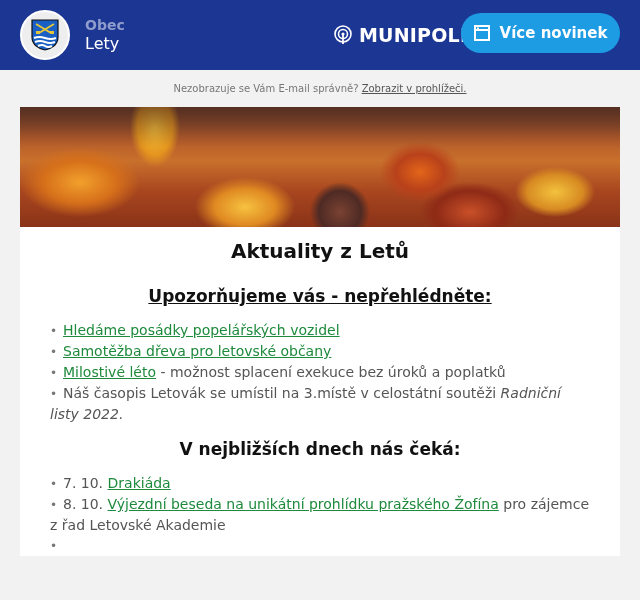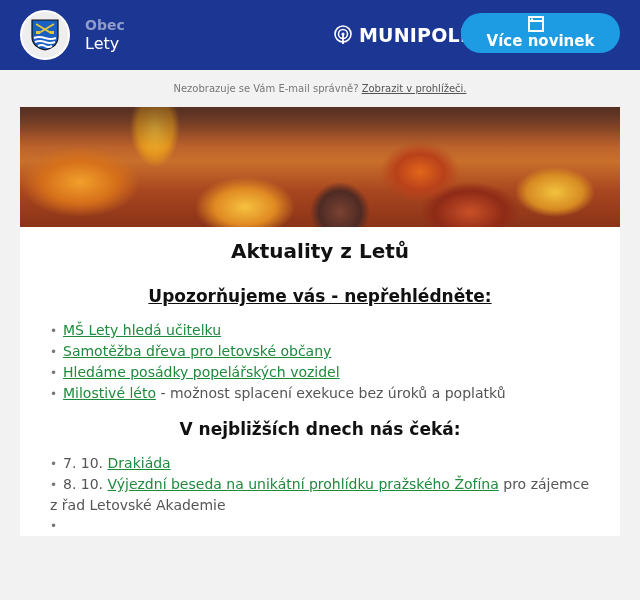--- a/index.html
+++ b/index.html
@@ -41,21 +41,20 @@
   .munipolis svg { margin-right: 6px; }
   .more-btn {
     position: absolute; left: 461px; top: 13px;
     width: 159px; height: 40px;
     border-radius: 20px;
     background: #1d9be3;
     color: #fff;
     display: flex; align-items: center; justify-content: center;
     font-weight: bold; font-size: 15px;
     cursor: pointer;
-    flex-direction: column;
   }
   .more-btn svg { margin-right: 10px; }
   .preheader {
     text-align: center;
     font-size: 10px;
     color: #777;
     height: 37px;
     line-height: 37px;
   }
   .preheader a { color: #555; text-decoration: underline; }
@@ -163,24 +162,24 @@
 
 <div class="card">
   <div class="banner">
     <div class="blur"></div>
   </div>
   <div class="content">
     <h1>Aktuality z Letů</h1>
 
     <h2 class="h2a">Upozorňujeme vás - nepřehlédněte:</h2>
     <ul>
-      <li><a>MŠ Lety hledá učitelku </a></li>
+      <li><a>Hledáme posádky popelářských vozidel</a></li>
       <li><a>Samotěžba dřeva pro letovské občany</a></li>
-      <li><a>Hledáme posádky popelářských vozidel</a></li>
       <li><a>Milostivé léto</a><span> - možnost splacení exekuce bez úroků a poplatků</span></li>
+      <li><span>Náš časopis Letovák se umístil na 3.místě v celostátní soutěži </span><i>Radniční listy 2022</i><i>.</i></li>
     </ul>
 
     <h2 class="h2b">V nejbližších dnech nás čeká:</h2>
     <ul>
       <li><span>7. 10. </span><a>Drakiáda</a></li>
       <li><span>8. 10. </span><a>Výjezdní beseda na unikátní prohlídku pražského Žofína</a><span> pro zájemce z řad Letovské Akademie</span></li>
       <li></li>
     </ul>
   </div>
 </div>

